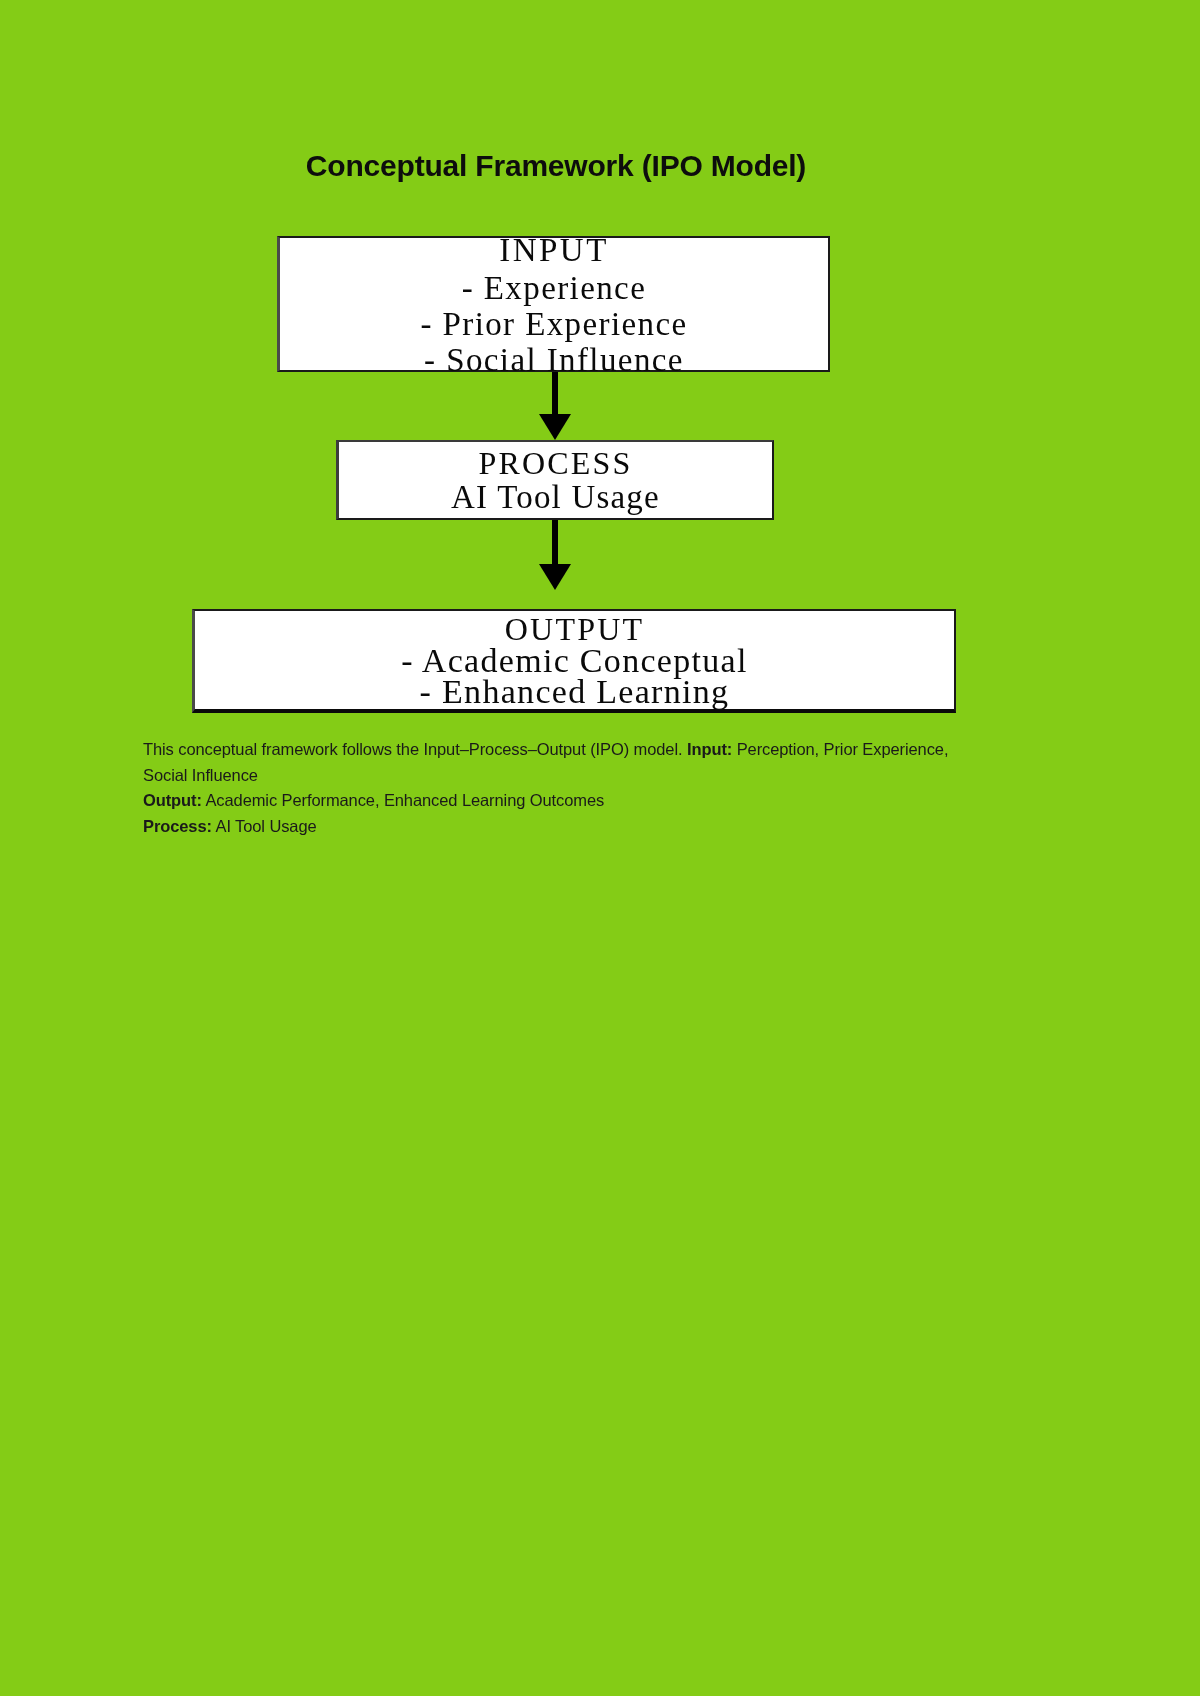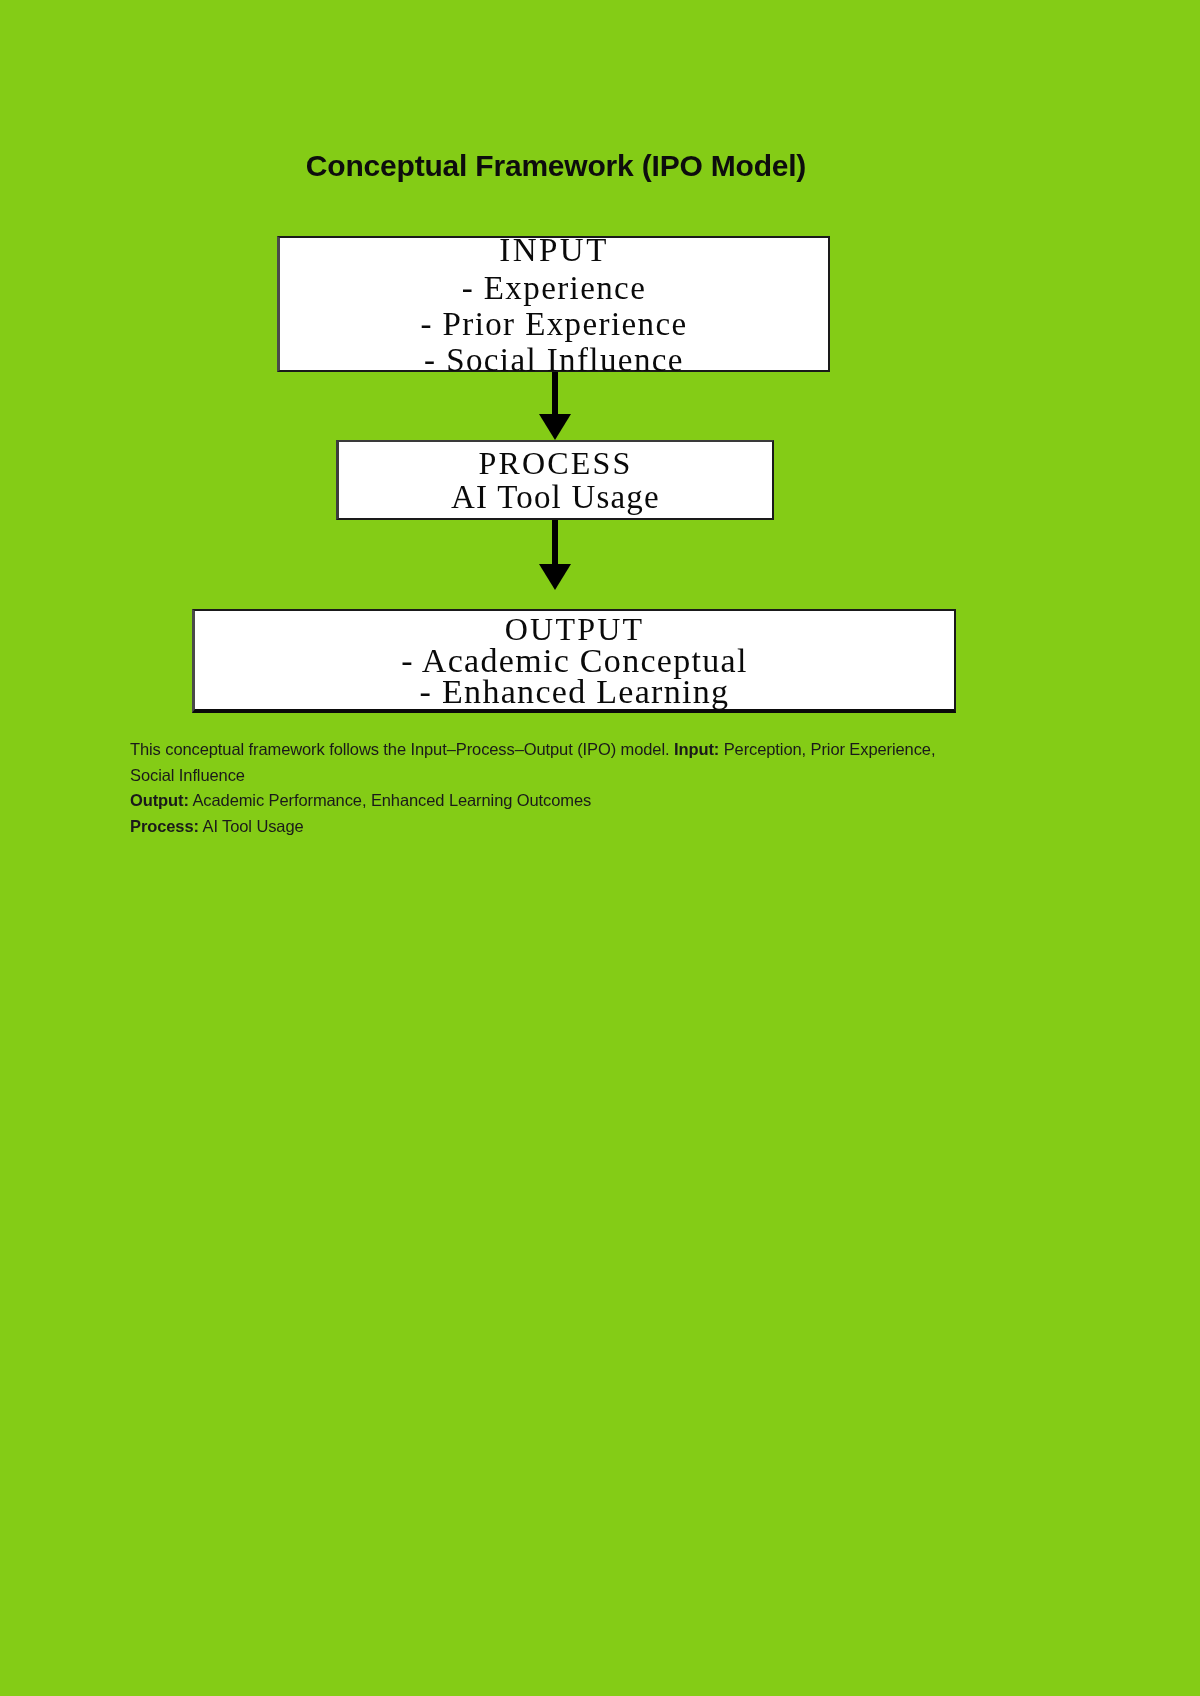--- a/index.html
+++ b/index.html
@@ -139,21 +139,21 @@
   .arrow {
     position: absolute;
   }
 
   #arrow-input-process { left: 534px; top: 372px; }
   #arrow-process-output { left: 534px; top: 520px; }
 
   
   .caption {
     position: absolute;
-    left: 130px;
+    left: 143px;
     top: 737px;
     width: 830px;
     font-family: "Liberation Sans", sans-serif;
     font-size: 16.5px;
     line-height: 25.5px;
     color: #1a1a1a;
     letter-spacing: -0.1px;
   }
   .caption b { font-weight: bold; }
   .caption .para { margin: 0; }

